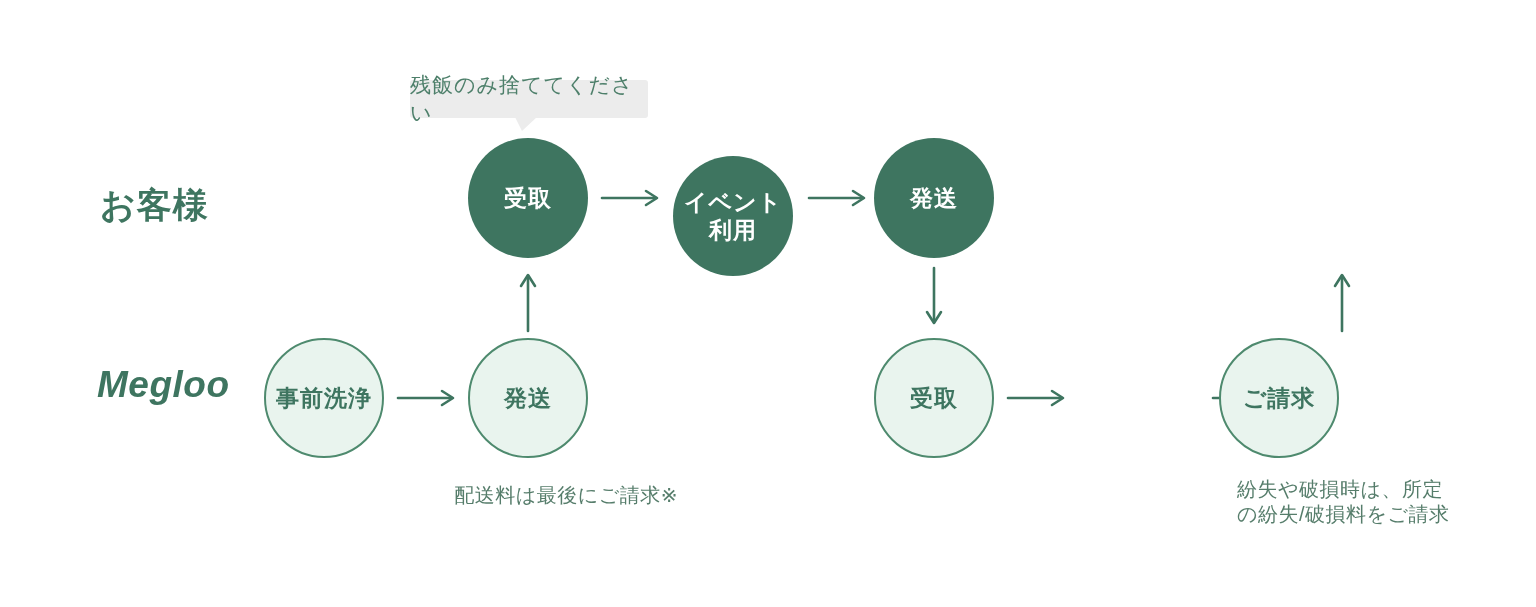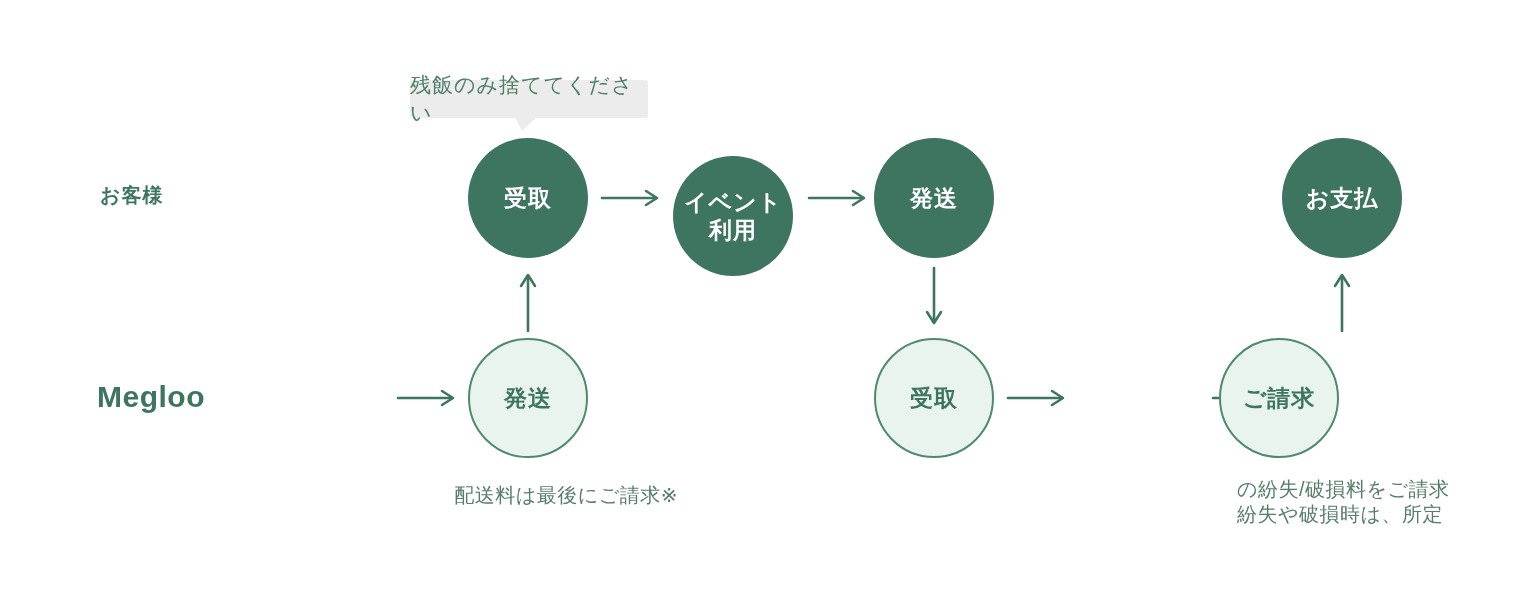--- a/index.html
+++ b/index.html
@@ -21,22 +21,22 @@
     width:1536px;height:607px;
     background:#ffffff;
     border-radius:28px;
     overflow:hidden;
   }
   .lane-label{
     position:absolute;
     color:var(--lane-label);
     font-weight:bold;
   }
-  .lane-label.customer{left:100px;top:182px;font-size:20px;letter-spacing:1px;}
-  .lane-label.megloo{left:97px;top:380px;font-size:30px;letter-spacing:0.5px;}
+  .lane-label.customer{left:100px;top:182px;font-size:35px;letter-spacing:1px;}
+  .lane-label.megloo{left:97px;top:364px;font-size:37px;letter-spacing:0.5px;font-style:italic;}
   .node{
     position:absolute;
     width:120px;height:120px;
     border-radius:50%;
     display:flex;flex-direction:column;
     align-items:center;justify-content:center;
     text-align:center;
     font-weight:bold;
     font-size:23px;
     line-height:28px;
@@ -147,33 +147,33 @@
   <div class="node dark" style="left:468px;top:138px;">
     <span>受取</span>
   </div>
   <div class="node dark" style="left:673px;top:156px;">
     <span>イベント</span>
     <span>利用</span>
   </div>
   <div class="node dark" style="left:874px;top:138px;">
     <span>発送</span>
   </div>
-  <div class="node dark" style="left:1282px;top:138px;">
-    <span>お支払</span>
+
+  <div class="node light" style="left:264px;top:338px;">
+    <span>事前洗浄</span>
   </div>
-
   <div class="node light" style="left:468px;top:338px;">
     <span>発送</span>
   </div>
   <div class="node light" style="left:874px;top:338px;">
     <span>受取</span>
   </div>
   <div class="node light" style="left:1219px;top:338px;">
     <span>ご請求</span>
   </div>
 
   <div class="note shipping">配送料は最後にご請求※</div>
   <div class="note damage">
+    <div>紛失や破損時は、所定</div>
     <div>の紛失/破損料をご請求</div>
-    <div>紛失や破損時は、所定</div>
   </div>
 
 </div>
 
 </body></html>

